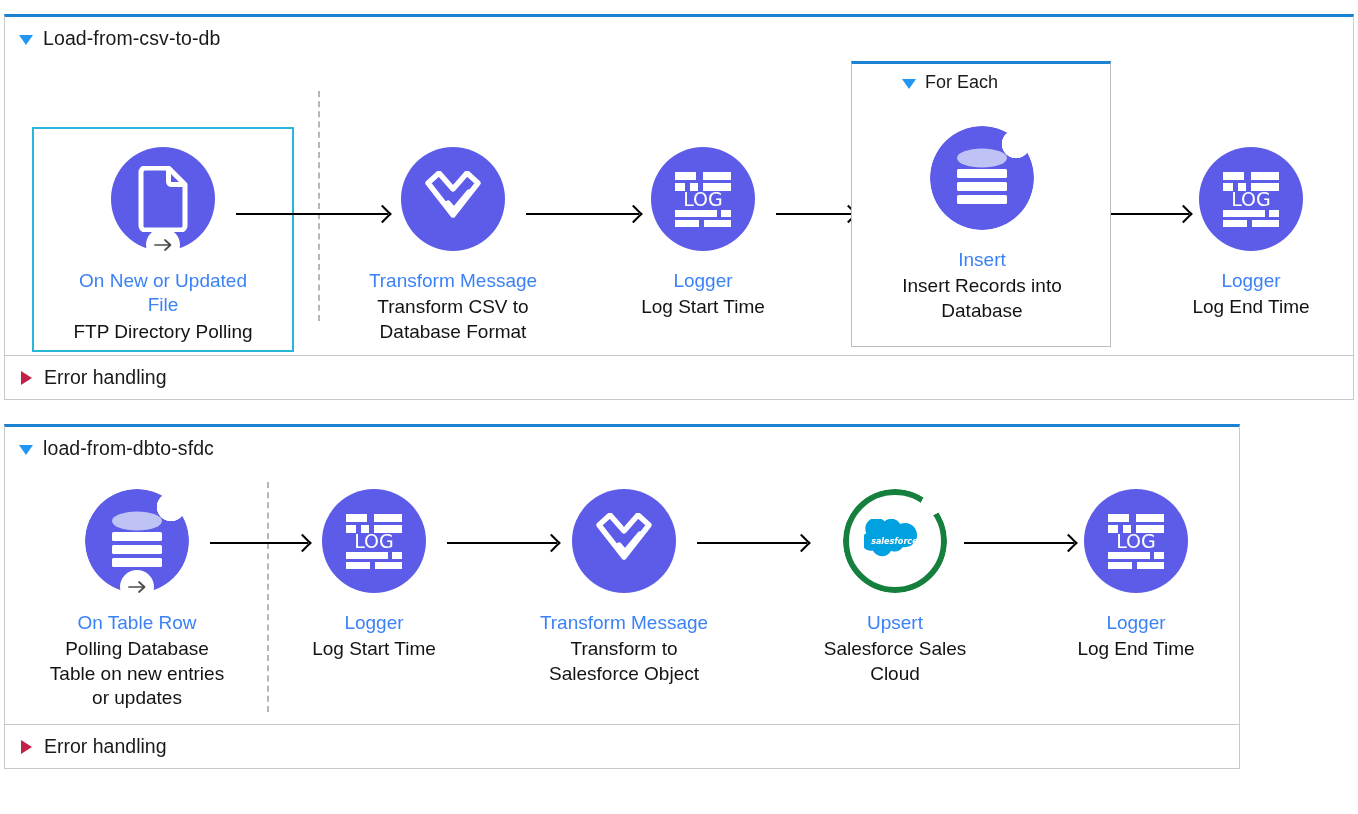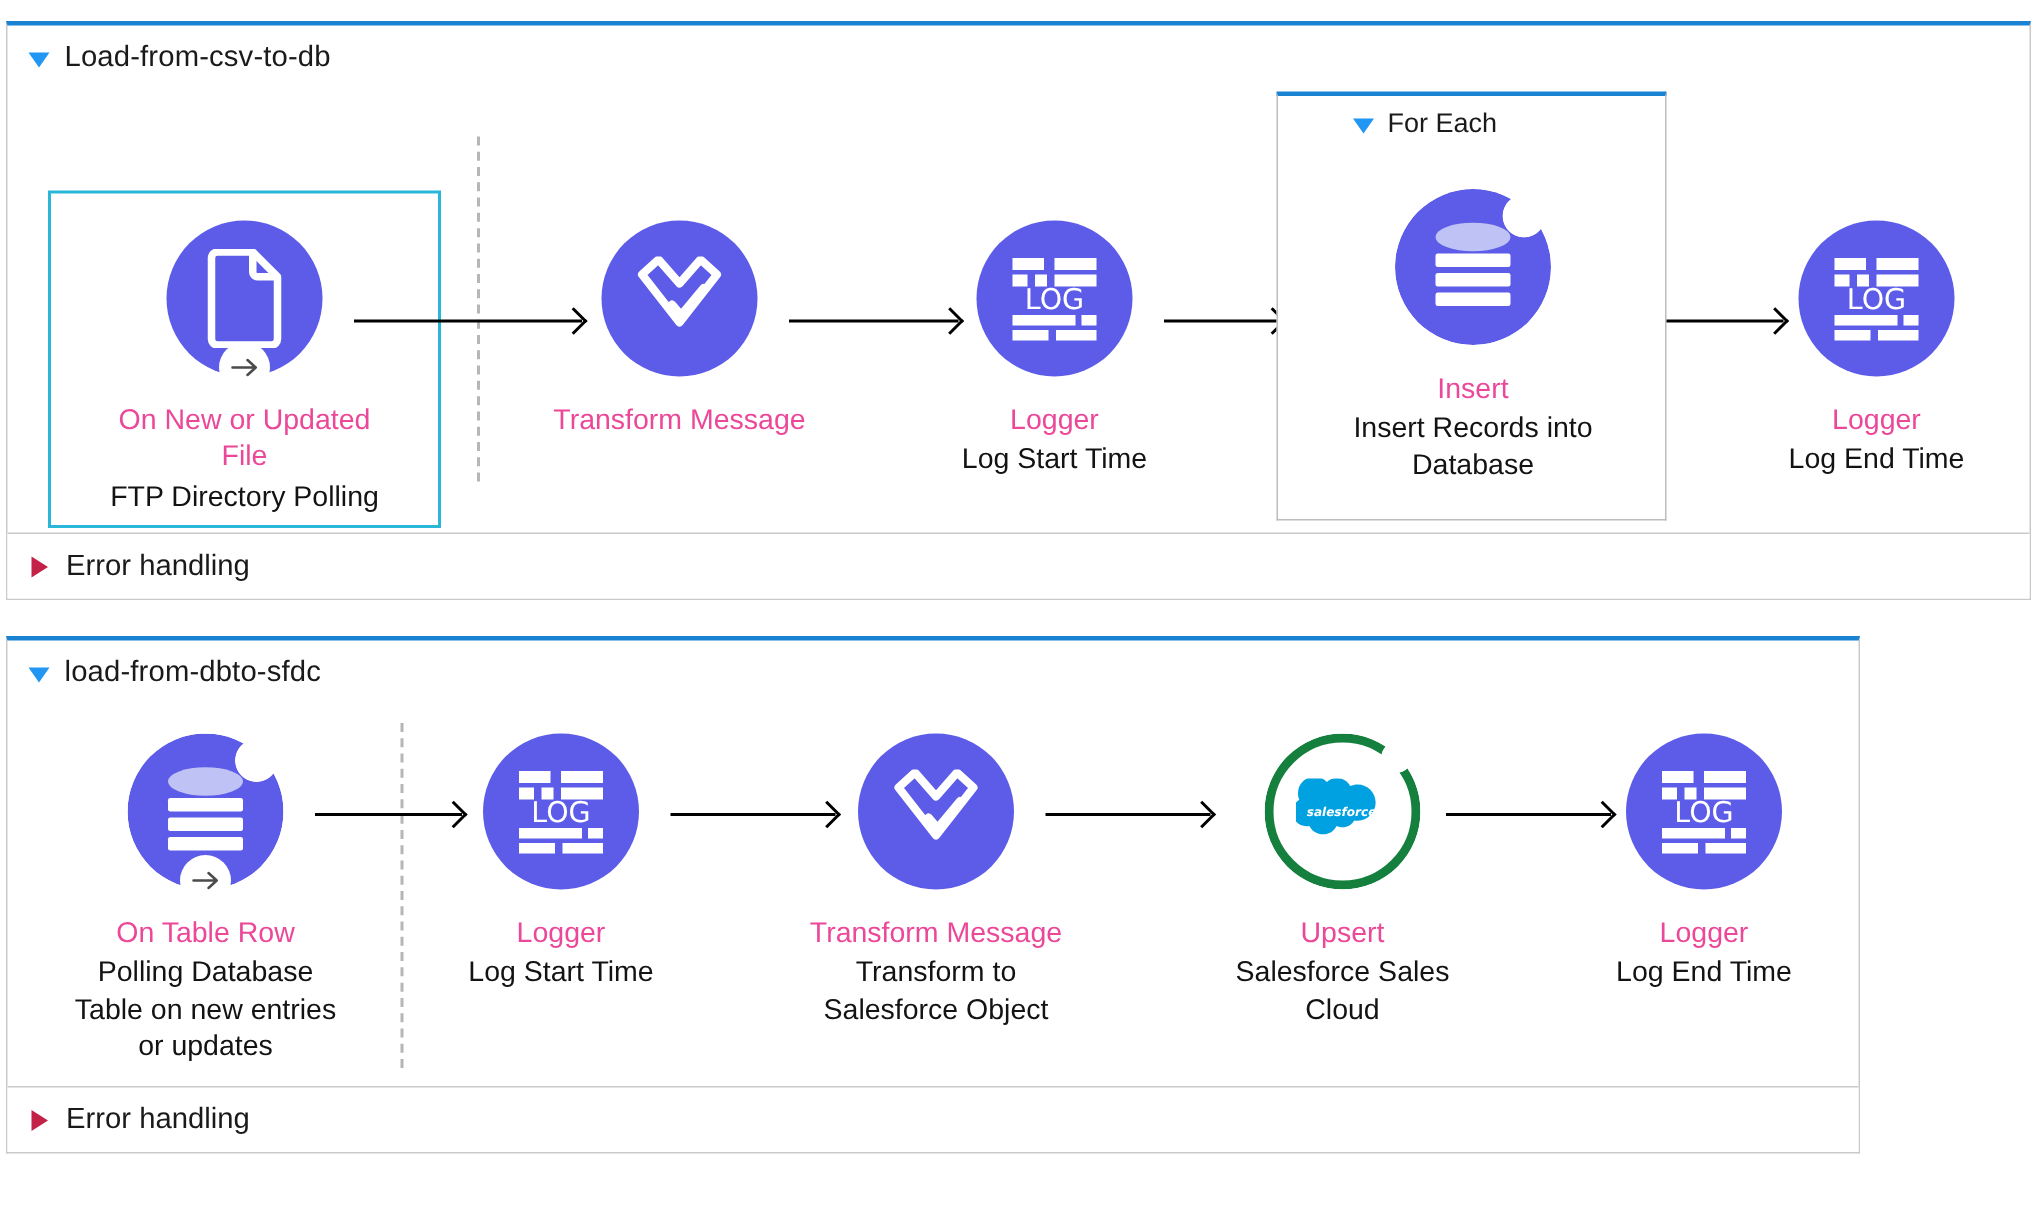--- a/index.html
+++ b/index.html
@@ -85,21 +85,21 @@
   .src-badge {
     position: absolute;
     left: 50%; bottom: -11px; transform: translateX(-50%);
     width: 34px; height: 34px; border-radius: 50%;
     background: #ffffff;
     display: flex; align-items: center; justify-content: center;
     color: #4b4b4b; font-size: 17px; line-height: 1;
   }
   .node-sub {
     margin-top: 18px;
-    font-size: 19px; color: #ec4899; line-height: 1.28; text-align: center;
+    font-size: 19px; color: #3b82f6; line-height: 1.28; text-align: center;
   }
   .node-name {
     margin-top: 2px;
     font-size: 19px; color: #131313; line-height: 1.28;
   }
 
   
   .sel-box {
     position: absolute;
     border: 2px solid #29b6d8;
@@ -184,20 +184,21 @@
     <div class="node" style="left:353px; top:130px;">
       <div class="node-circle-wrap">
         <div class="circle">
           <svg class="ico dw-ico" viewBox="0 0 58 56">
             <path d="M4 12 L15 2 L29 18 L43 2 L54 12 L29 44 Z" fill="none" stroke="#ffffff" stroke-width="5.4" stroke-linejoin="round"></path>
             <path d="M24 32 L30 39 L45 21" fill="none" stroke="#ffffff" stroke-width="5.4" stroke-linecap="round" stroke-linejoin="round"></path>
           </svg>
         </div>
       </div>
       <div class="node-sub">Transform Message</div>
+      <div class="node-name">Transform CSV to Database Format</div>
     </div>
 
     <div class="arrow" style="left:521px; top:196px; width:113px;"></div>
 
     <div class="node" style="left:603px; top:130px;">
       <div class="node-circle-wrap">
         <div class="circle">
           <svg class="ico log-ico" viewBox="0 0 62 60">
             <rect x="3" y="3" width="21" height="8" fill="#fff"></rect>
             <rect x="31" y="3" width="28" height="8" fill="#fff"></rect>

